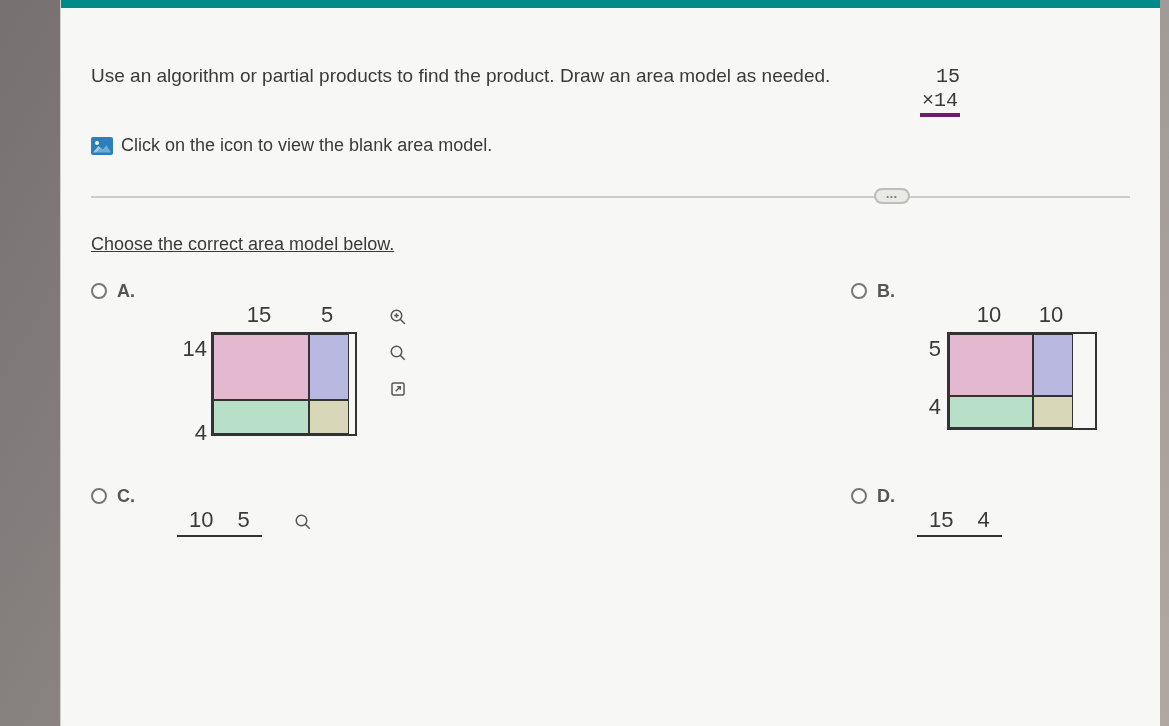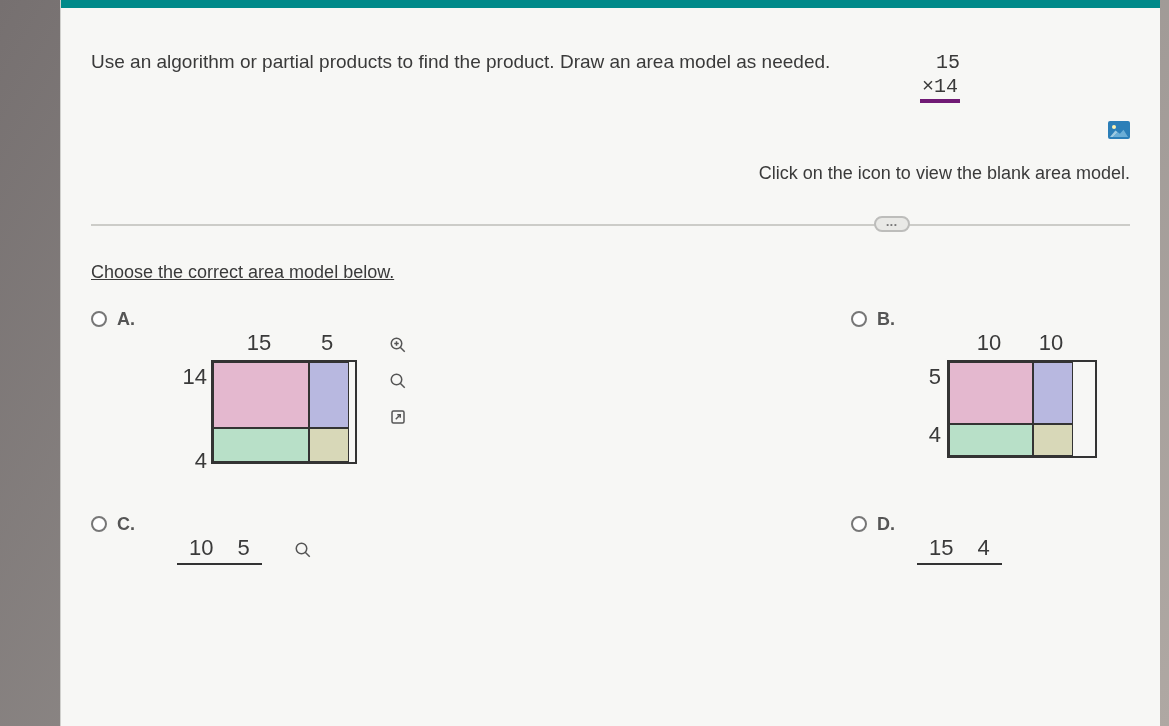--- a/index.html
+++ b/index.html
@@ -19,44 +19,43 @@
     height: 726px;
     background: #f7f7f5;
     border-left: 1px solid #d0d0cd;
   }
   .topbar {
     height: 8px;
     background: #008a8a;
     width: 100%;
   }
   .content {
-    padding: 43px 30px 0 30px;
+    padding: 57px 30px 0 30px;
     color: #3a3a3a;
   }
   .instr-row {
     display: flex;
     align-items: flex-start;
     gap: 40px;
   }
   .instr-text { flex: 1; font-size: 19px; }
   .mult-problem {
     font-family: "Courier New", monospace;
     font-size: 20px;
     text-align: right;
     margin-right: 170px;
     line-height: 1.2;
   }
   .mult-problem .bottom { border-bottom: 4px solid #701a75; padding: 0 2px; }
   .click-row {
     margin-top: 18px;
     display: flex;
-    align-items: flex-end;
-    gap: 24px;
+    align-items: center;
+    gap: 8px;
     font-size: 18px;
-    flex-direction: column;
   }
   .img-icon {
     width: 22px;
     height: 18px;
     background: #2c7fb8;
     border-radius: 2px;
     position: relative;
     display: inline-block;
   }
   .img-icon::after {

